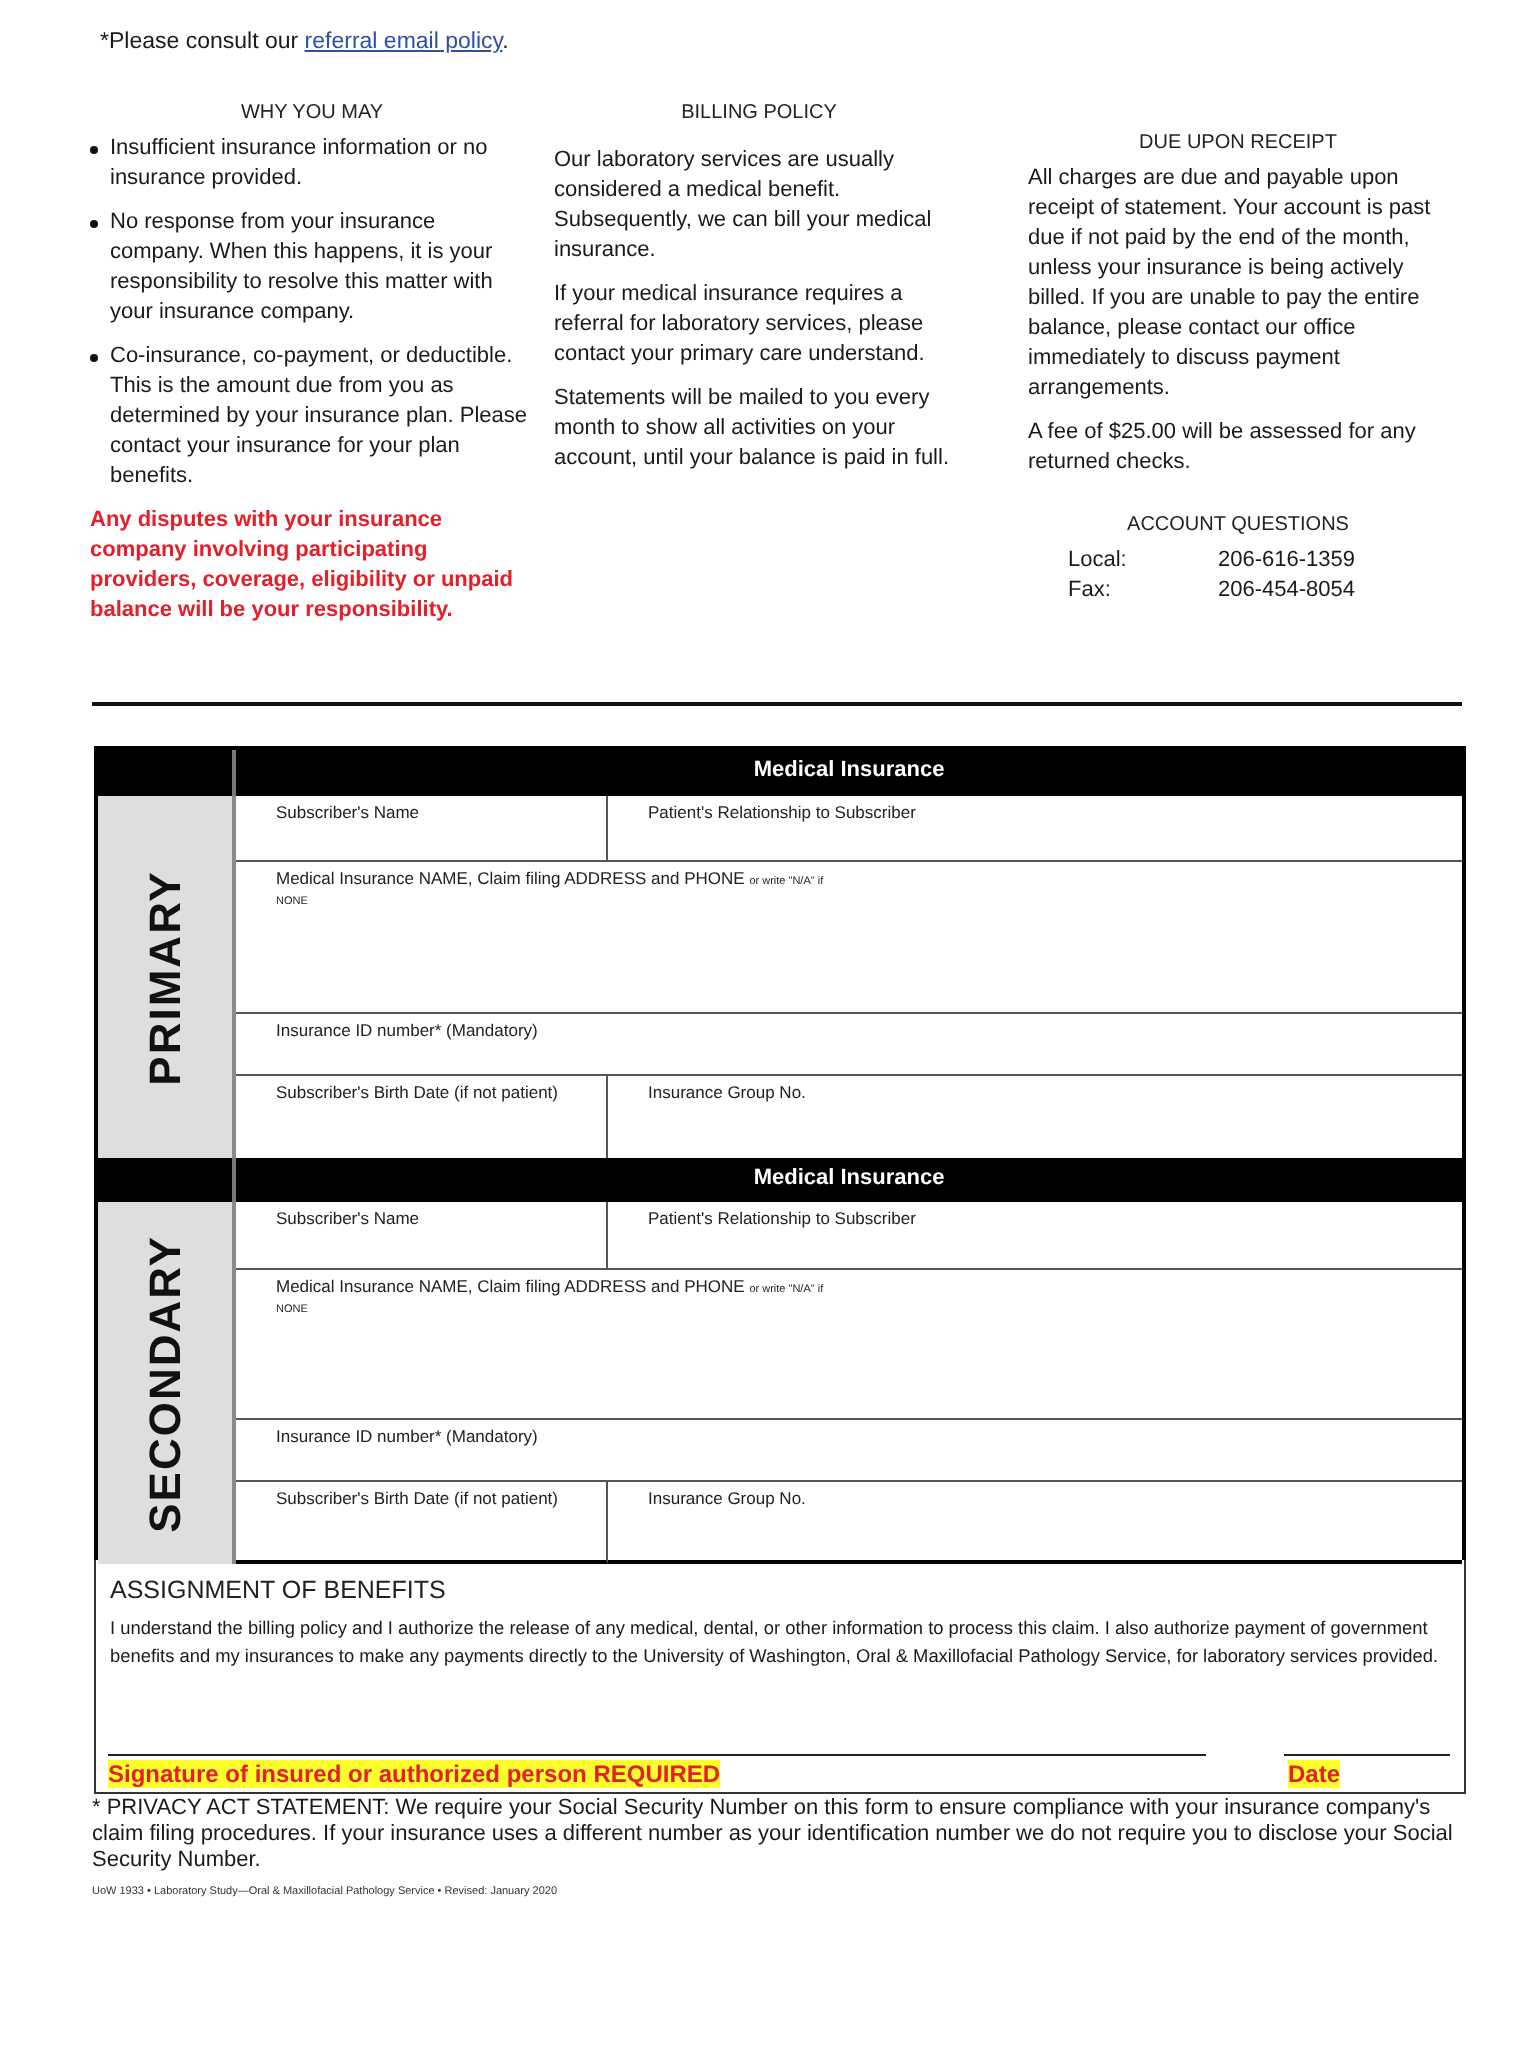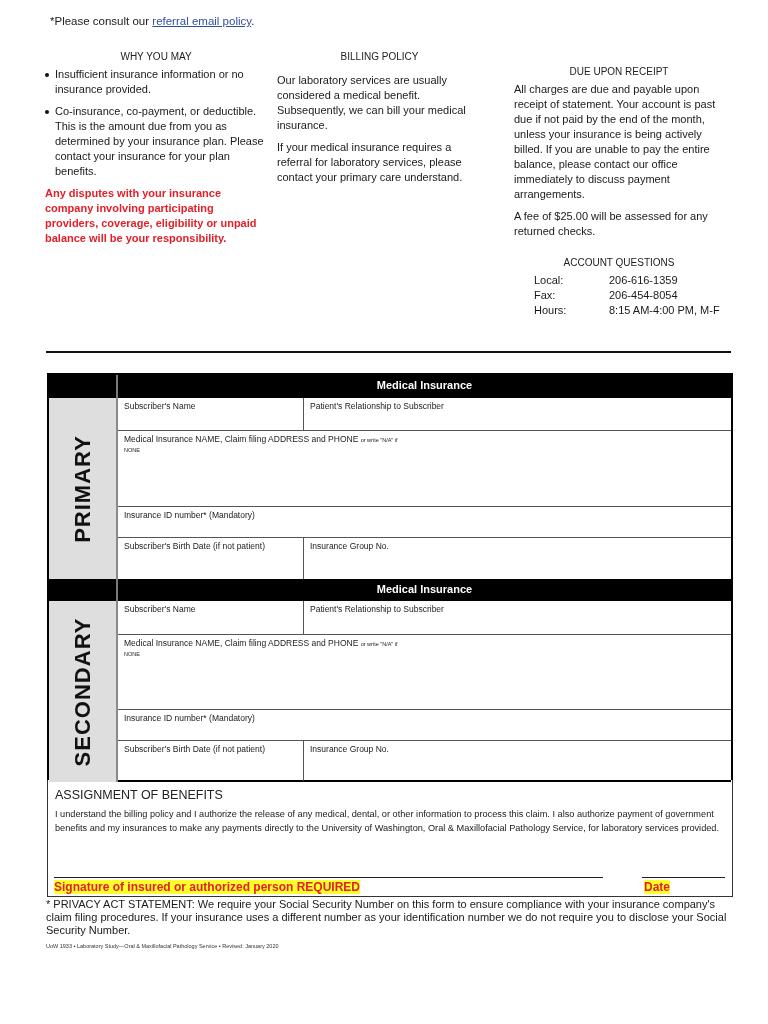--- a/index.html
+++ b/index.html
@@ -20,21 +20,21 @@
   .acct-row{display:flex;padding-left:20px;}
   .acct-row span:first-child{width:75px;}
   .rule{left:46px;top:351px;width:685px;height:2px;background:#111;}
   
   .tbl{left:47px;top:373px;width:686px;height:407px;border:2px solid #000;border-bottom:none;box-sizing:border-box;}
   .hdr{position:absolute;left:0;width:100%;background:#000;color:#fff;font-size:11px;font-weight:bold;}
   .hdr .t{position:absolute;left:69px;right:0;text-align:center;top:4px;}
   .hdr .vline{position:absolute;left:67px;top:0;bottom:0;width:2px;background:#7a7a7a;}
   .side{position:absolute;left:0;width:67px;background:#dedede;border-right:2px solid #8a8a8a;box-sizing:content-box;}
   .side .lbl{position:absolute;left:50%;top:50%;transform:translate(-50%,-50%) rotate(-90deg);font-size:22px;font-weight:bold;letter-spacing:1px;color:#111;white-space:nowrap;}
-  .cell{position:absolute;border-bottom:1px solid #555;box-sizing:border-box;font-size:8.5px;color:#222;padding:3px 6px;}
+  .cell{position:absolute;border-bottom:1px solid #555;box-sizing:border-box;font-size:8.5px;color:#222;padding:3px 20px;}
   .cell.split{border-right:1px solid #555;}
   .tiny{font-size:5.5px;}
   .assign{left:47px;top:780px;width:686px;height:117px;border:1px solid #333;border-top:none;box-sizing:border-box;}
   .assign .h{position:absolute;left:7px;top:8px;font-size:12.5px;color:#222;text-align:center;}
   .assign .txt{position:absolute;left:7px;top:27px;right:6px;font-size:9.2px;line-height:14px;}
   .sigline{position:absolute;height:1px;background:#222;}
   .sig{position:absolute;font-size:12px;font-weight:bold;color:#e3202a;background:#ffff2b;line-height:14px;text-align:center;}
   .privacy{left:46px;top:898px;width:690px;font-size:11px;line-height:13px;}
   .footer{left:46px;top:943px;font-size:5.5px;color:#333;}
 </style>
@@ -42,47 +42,45 @@
 <body>
 
 <div class="abs note">
   <span>*Please consult our </span><a>referral email policy</a><span>.</span>
 </div>
 
 <div class="col" style="left:45px;top:47px;width:222px;">
   <div class="colhead">WHY YOU MAY</div>
   <ul class="bul">
     <li><span class="b">Insufficient insurance information or no insurance provided.</span><span></span></li>
+    <li><span class="b">No response from your insurance company.</span><span> When this happens, it is your responsibility to resolve this matter with your insurance company.</span></li>
     <li><span class="b">Co-insurance, co-payment, or deductible.</span><span> This is the amount due from you as determined by your insurance plan. Please contact your insurance for your plan benefits.</span></li>
   </ul>
   <div class="red">Any disputes with your insurance company involving participating providers, coverage, eligibility or unpaid balance will be your responsibility.</div>
 </div>
 
 <div class="col" style="left:277px;top:47px;width:205px;">
   <div class="colhead" style="margin-bottom:6px;">BILLING POLICY</div>
   <p>Our laboratory services are usually considered a medical benefit. Subsequently, we can bill your medical insurance.</p>
   <p>If your medical insurance requires a referral for laboratory services, please contact your primary care understand.</p>
+  <p>Statements will be mailed to you every month to show all activities on your account, until your balance is paid in full.</p>
 </div>
 
 <div class="col" style="left:514px;top:62px;width:210px;">
   <div class="colhead">DUE UPON RECEIPT</div>
   <p><span class="b">All charges are due and payable upon receipt of statement.</span><span> Your account is past due if not paid by the end of the month, unless your insurance is being actively billed. If you are unable to pay the entire balance, please contact our office immediately to discuss payment arrangements.</span></p>
   <p>A fee of $25.00 will be assessed for any returned checks.</p>
   <div class="colhead" style="margin-top:14px;margin-bottom:0;">ACCOUNT QUESTIONS</div>
   <div class="acct-row">
       <span>Local:</span>
       <span>206-616-1359</span>
     </div>
   <div class="acct-row">
       <span>Fax:</span>
       <span>206-454-8054</span>
-    </div>
-  <div class="acct-row">
-      <span>Hours:</span>
-      <span>8:15 AM-4:00 PM, M-F</span>
     </div>
 </div>
 
 <div class="abs rule"></div>
 
 <div class="abs tbl">
 
   <div class="hdr" style="top:0;height:23px;">
     <div class="vline"></div>
     <div class="t">Medical Insurance</div>

